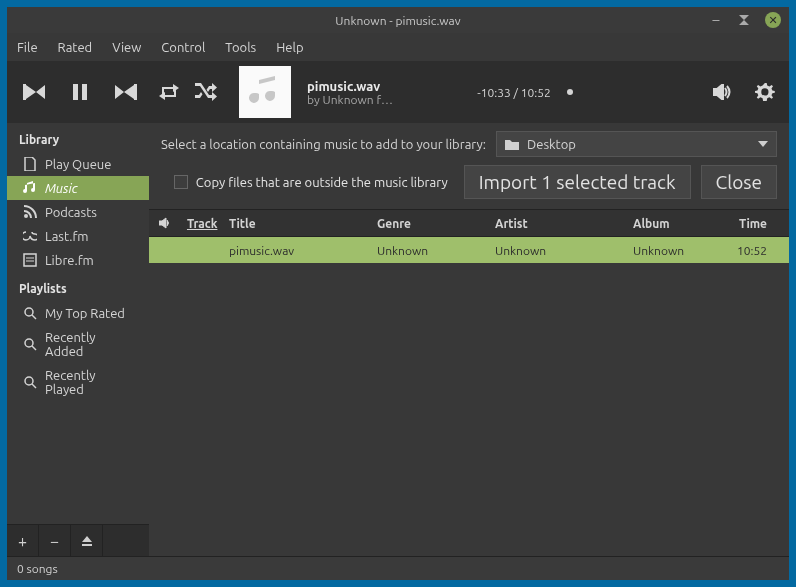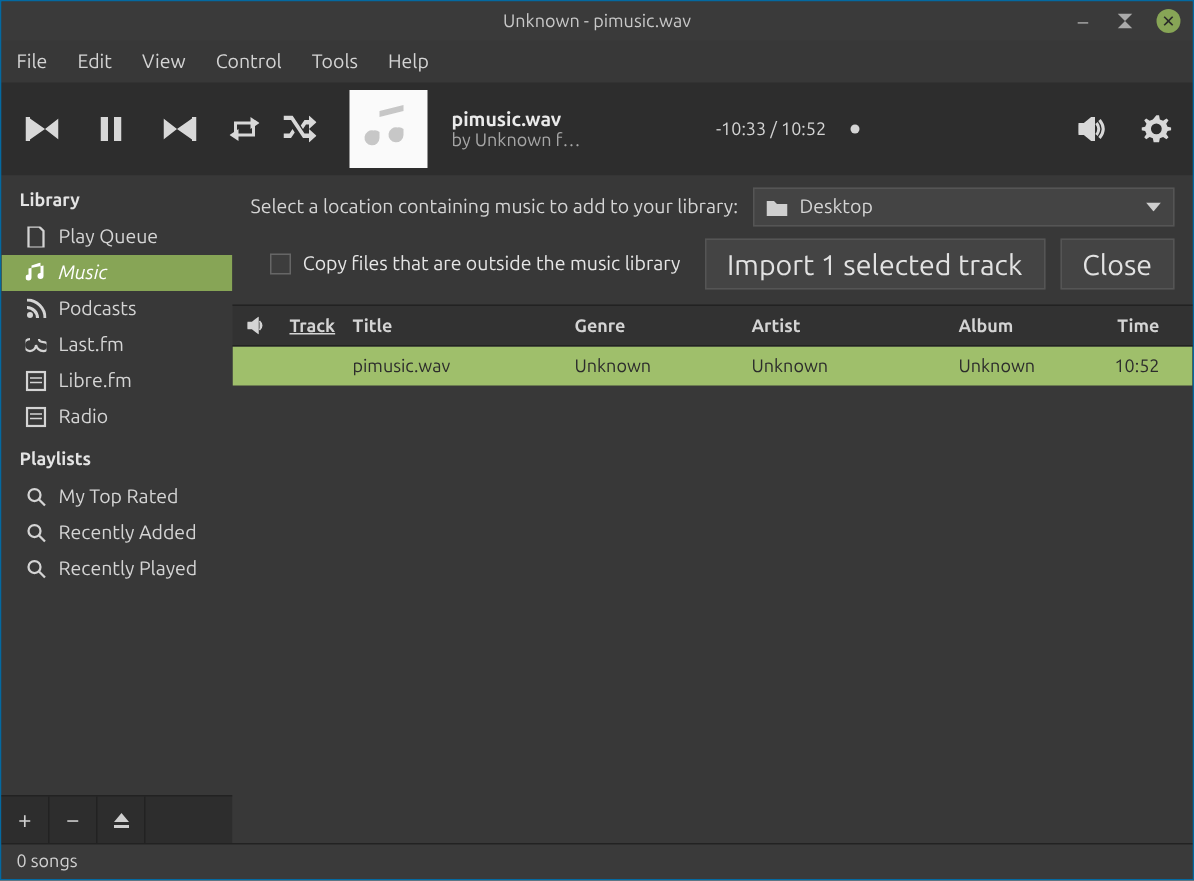--- a/index.html
+++ b/index.html
@@ -1,17 +1,17 @@
 <!DOCTYPE html>
 <html><head>
 <meta charset="utf-8">
 <style>
   * { box-sizing: border-box; margin: 0; padding: 0; font-family: "Ubuntu", "Segoe UI", sans-serif; }
   body { background: #f0f0f0; width: 796px; height: 587px; overflow: hidden; }
-  .window { width: 796px; height: 587px; background: #383838; border: 1px solid #0369a1; display: flex; flex-direction: column; }
+  .window { width: 796px; height: 587px; background: #383838; border: 7px solid #0369a1; display: flex; flex-direction: column; }
   .titlebar { height: 26px; background: #3a3a3a; display: flex; align-items: center; position: relative; }
   .titlebar-title { color: #c8c8c8; font-size: 12px; margin: 0 auto; }
   .titlebar-controls { position: absolute; right: 8px; display: flex; gap: 14px; align-items: center; }
   .titlebar-btn { width: 14px; height: 14px; display: flex; align-items: center; justify-content: center; cursor: pointer; }
   .titlebar-min { color: #aaa; font-size: 14px; line-height: 1; }
   .titlebar-max { color: #aaa; font-size: 10px; }
   .titlebar-close { width: 16px; height: 16px; border-radius: 50%; background: #87a556; color: #2a2a2a; font-size: 11px; display:flex;align-items:center;justify-content:center; }
   .menubar { height: 28px; display: flex; align-items: center; padding: 0 10px; gap: 20px; background:#383838; }
   .menubar div { color: #d4d4d4; font-size: 13px; cursor: pointer; }
   .playerbar { height: 62px; background: #2d2d2d; display: flex; align-items: center; padding: 0 10px; gap: 16px; }
@@ -72,21 +72,21 @@
         <svg width="10" height="10" viewBox="0 0 10 10">
             <path d="M0 10 L5 5 L10 10 Z M0 0 L5 5 L10 0 Z" fill="#aaa"></path>
           </svg>
       </div>
       <div class="titlebar-close">✕</div>
     </div>
   </div>
 
   <div class="menubar">
     <div>File</div>
-    <div>Edit</div>
+    <div>Rated</div>
     <div>View</div>
     <div>Control</div>
     <div>Tools</div>
     <div>Help</div>
   </div>
 
   <div class="playerbar">
     <div class="transport">
       <div class="tbtn">
         <svg width="22" height="16" viewBox="0 0 22 16">
@@ -173,28 +173,20 @@
             </svg>
           <span>Last.fm</span>
         </div>
         <div class="sb-item">
           <svg viewBox="0 0 14 14">
               <rect x="1" y="1" width="12" height="12" fill="none" stroke="#d4d4d4" stroke-width="1.5"></rect>
               <line x1="3" y1="5" x2="11" y2="5" stroke="#d4d4d4"></line>
               <line x1="3" y1="8" x2="11" y2="8" stroke="#d4d4d4"></line>
             </svg>
           <span>Libre.fm</span>
-        </div>
-        <div class="sb-item">
-          <svg viewBox="0 0 14 14">
-              <rect x="1" y="1" width="12" height="12" fill="none" stroke="#d4d4d4" stroke-width="1.5"></rect>
-              <line x1="3" y1="5" x2="11" y2="5" stroke="#d4d4d4"></line>
-              <line x1="3" y1="8" x2="11" y2="8" stroke="#d4d4d4"></line>
-            </svg>
-          <span>Radio</span>
         </div>
 
         <div class="sb-header">Playlists</div>
         <div class="sb-item">
           <svg viewBox="0 0 14 14">
               <circle cx="6" cy="6" r="4" fill="none" stroke="#d4d4d4" stroke-width="1.5"></circle>
               <line x1="9" y1="9" x2="13" y2="13" stroke="#d4d4d4" stroke-width="1.5"></line>
             </svg>
           <span>My Top Rated</span>
         </div>

